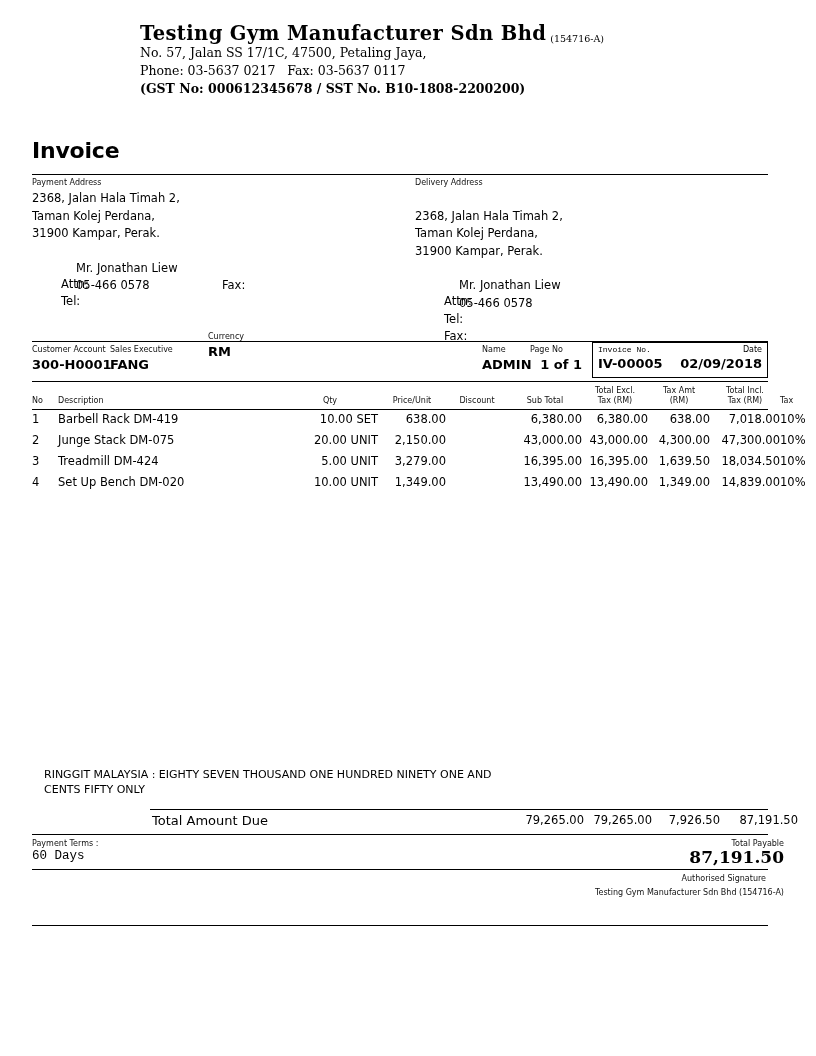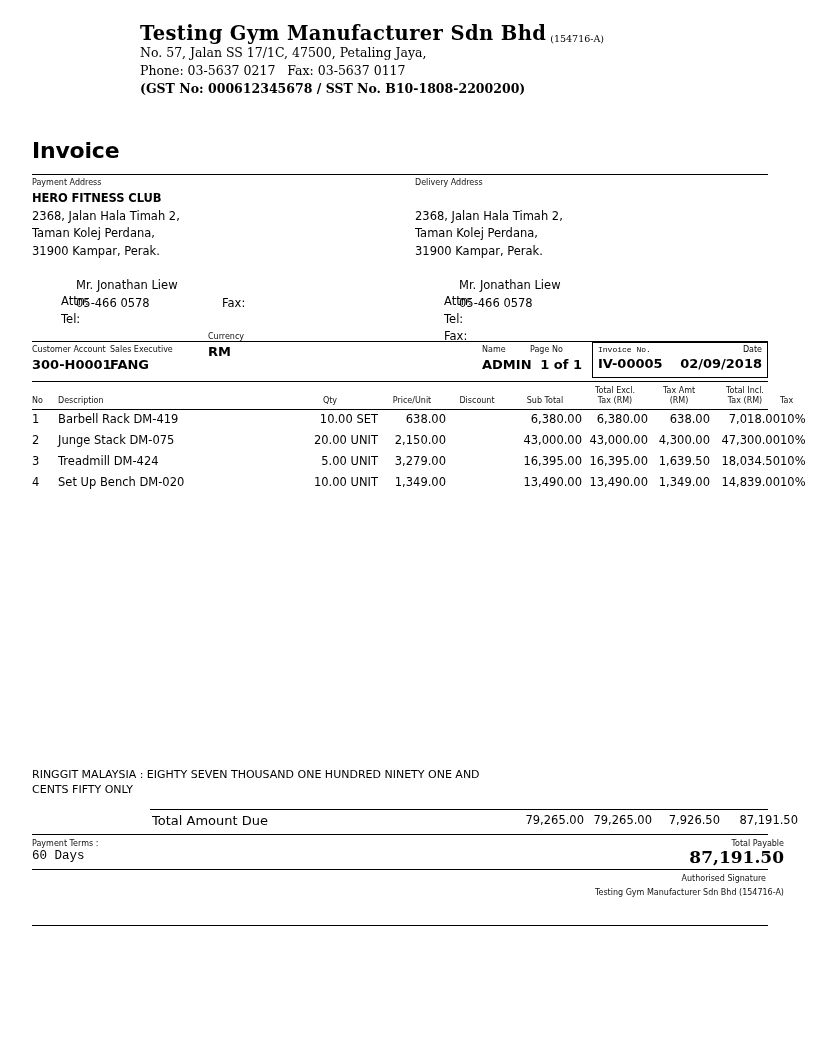--- a/index.html
+++ b/index.html
@@ -259,21 +259,21 @@
   td.c-price { padding-right: 6px;  }
   td.c-sub   { padding-right: 4px;  }
   td.c-exc   { padding-right: 4px;  }
   td.c-tax   { padding-right: 4px;  }
   td.c-inc   { padding-right: 6px;  }
   td.c-rate  { text-align: left; padding-left: 2px; }
 
   
   .words {
     position: absolute;
-    left: 32px;
+    left: 44px;
     top: 768px;
     width: 560px;
     font-size: 11px;
     line-height: 14.5px;
   }
 
   
   .total-due-label {
     position: absolute;
     left: 152px;
@@ -350,21 +350,20 @@
     <div class="company-addr-line">No. 57, Jalan SS 17/1C, 47500, Petaling Jaya,</div>
     <div class="company-phone">Phone: 03-5637 0217   Fax: 03-5637 0117</div>
     <div class="company-tax">(GST No: 000612345678 / SST No. B10-1808-2200200)</div>
   </div>
 
   <div class="doc-title">Invoice</div>
   <div class="rule rule-title"></div>
 
   <div class="addr-label billing-label">Payment Address</div>
   <div class="addr-block billing-block">
-    <div class="addr-name">HERO FITNESS CLUB</div>
     <div>2368, Jalan Hala Timah 2,</div>
     <div>Taman Kolej Perdana,</div>
     <div>31900 Kampar, Perak.</div>
     <div class="addr-spacer"></div>
     <div class="contact-row">
       <span class="contact-key">Attn:</span>
       <span class="contact-val">Mr. Jonathan Liew</span>
     </div>
     <div class="contact-row">
       <span class="contact-key">Tel:</span>

